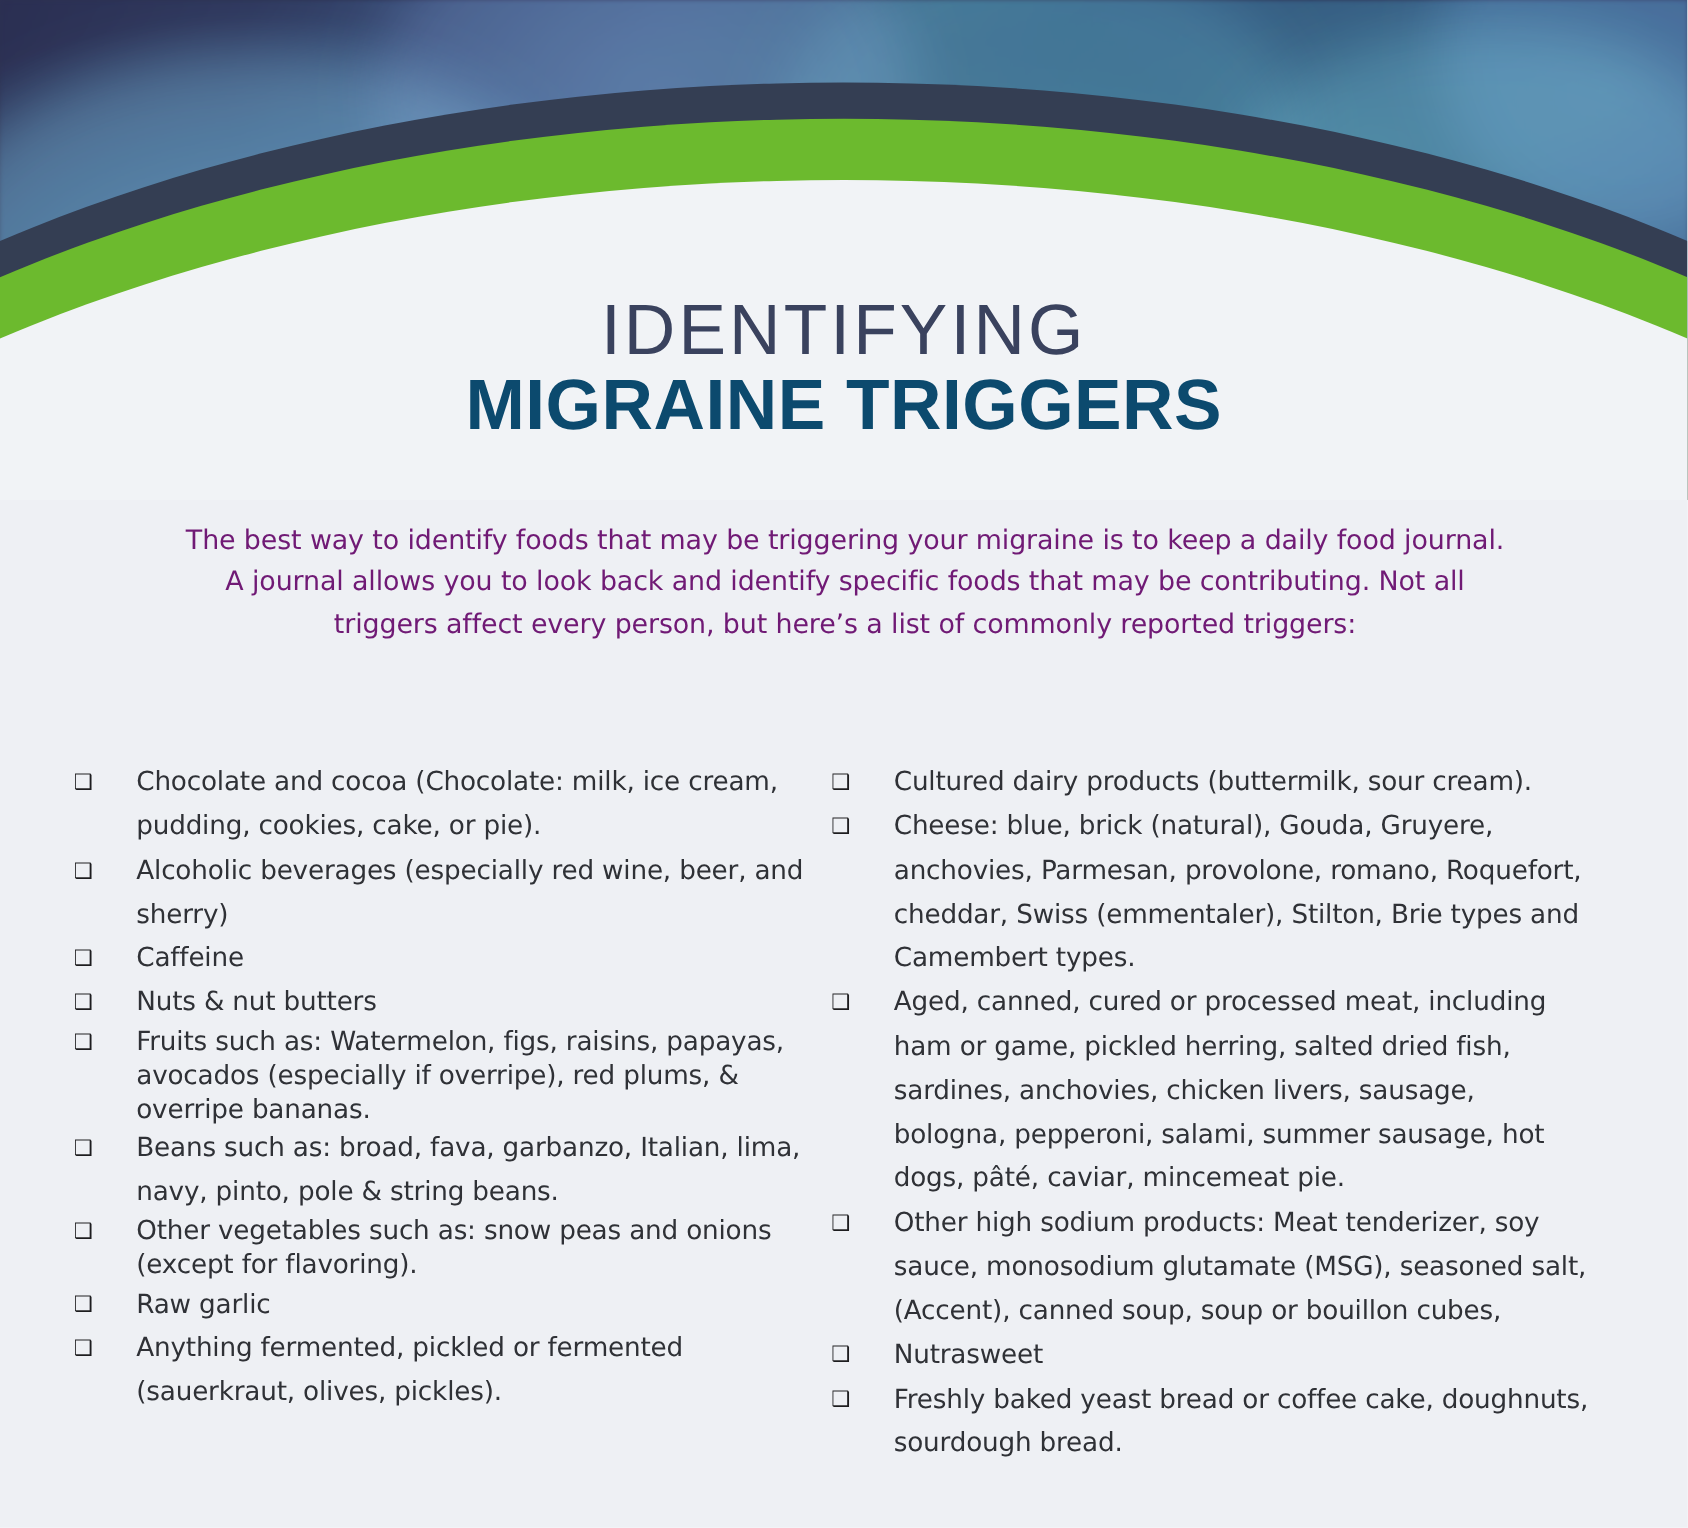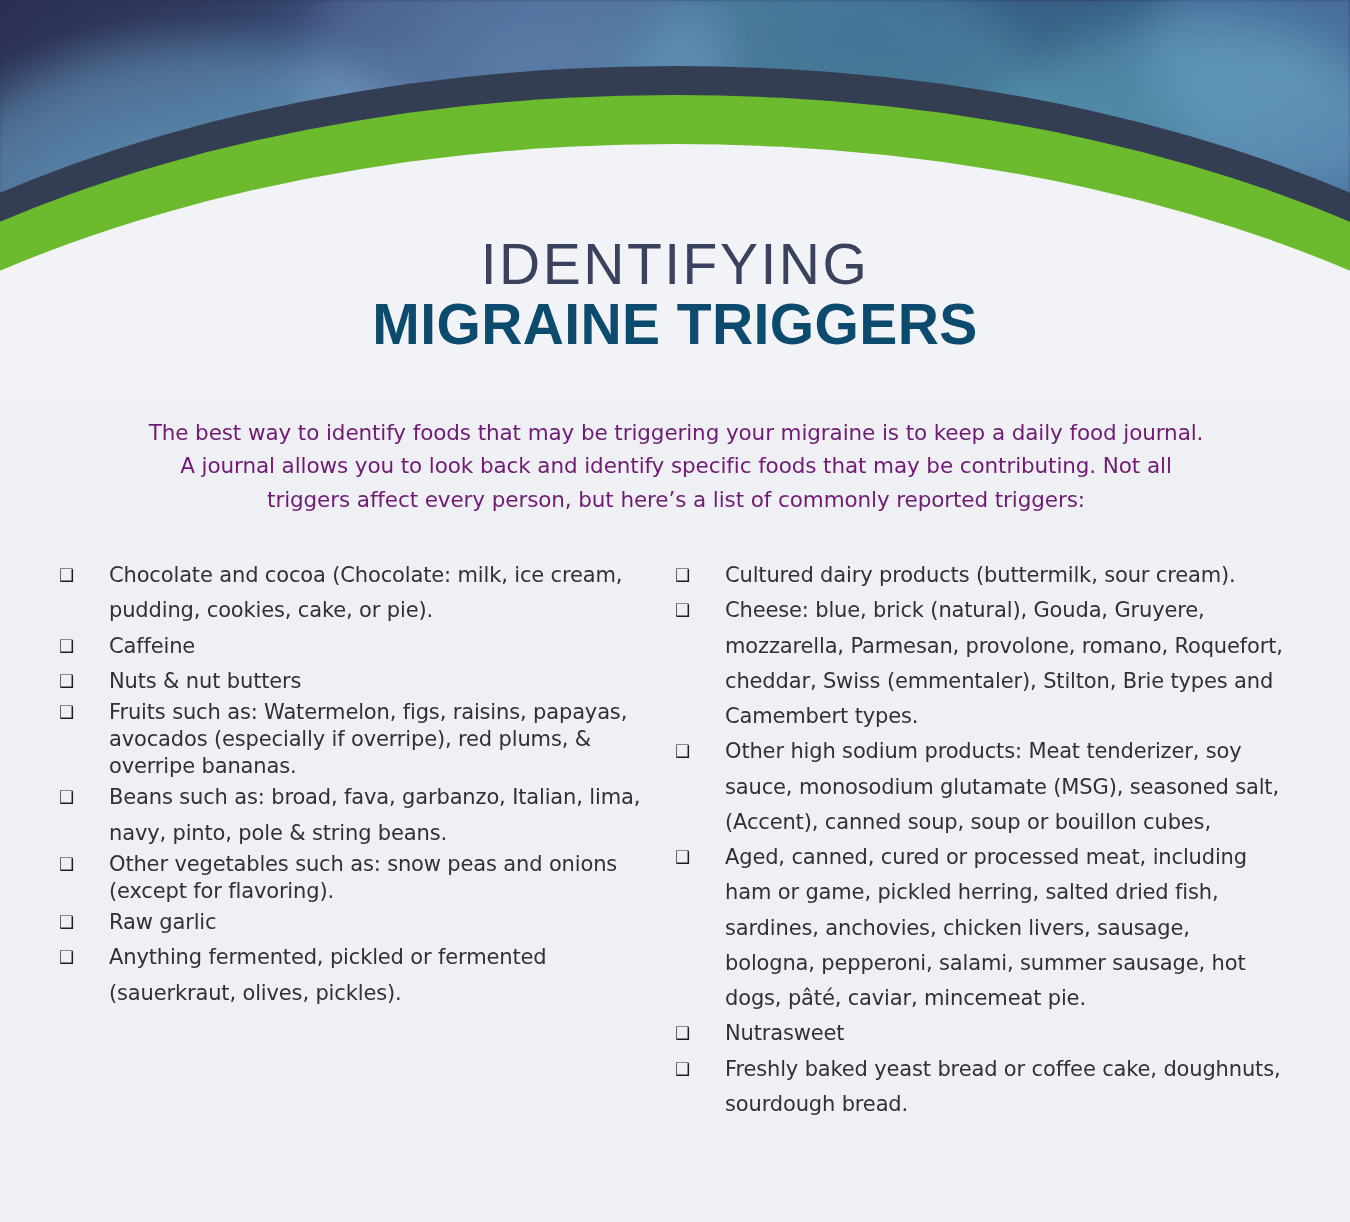--- a/index.html
+++ b/index.html
@@ -108,25 +108,25 @@
     width: 1056px;
     text-align: center;
     font-size: 21.5px;
     line-height: 1.58;
     color: #701a75;
     letter-spacing: -0.1px;
   }
 
   .columns {
     position: absolute;
-    top: 558px;
+    top: 608px;
     left: 0;
     width: 1350px;
     display: flex;
-    gap: 10px;
+    gap: 0px;
   }
   .col {
     flex: 0 0 auto;
     color: #2f3136;
     font-size: 21px;
     letter-spacing: -0.15px;
   }
   .col-left  { width: 570px; margin-left: 84px; }
   .col-right { width: 585px; margin-left: 36px; }
 
@@ -172,33 +172,34 @@
       <div class="title-line1">IDENTIFYING</div>
       <div class="title-line2">MIGRAINE TRIGGERS</div>
     </div>
 
     <p class="intro">The best way to identify foods that may be triggering your migraine is to keep a daily food journal. A journal allows you to look back and identify specific foods that may be contributing. Not all triggers affect every person, but here’s a list of commonly reported triggers:</p>
 
     <div class="columns">
 
       <div class="col col-left">
         <span class="trigger-item"><span class="cbox">❑</span><span>Chocolate and cocoa (Chocolate: milk, ice cream, pudding, cookies, cake, or pie).</span></span>
+        <span class="trigger-item"><span class="cbox">❑</span><span>Alcoholic beverages (especially red wine, beer, and sherry)</span></span>
         <span class="trigger-item"><span class="cbox">❑</span><span>Caffeine</span></span>
         <span class="trigger-item"><span class="cbox">❑</span><span>Nuts &amp; nut butters</span></span>
         <span class="trigger-item tight"><span class="cbox">❑</span><span>Fruits such as: Watermelon, figs, raisins, papayas, avocados (especially if overripe), red plums, &amp; overripe bananas.</span></span>
         <span class="trigger-item"><span class="cbox">❑</span><span>Beans such as: broad, fava, garbanzo, Italian, lima, navy, pinto, pole &amp; string beans.</span></span>
         <span class="trigger-item tight"><span class="cbox">❑</span><span>Other vegetables such as: snow peas and onions (except for flavoring).</span></span>
         <span class="trigger-item"><span class="cbox">❑</span><span>Raw garlic</span></span>
         <span class="trigger-item"><span class="cbox">❑</span><span>Anything fermented, pickled or fermented (sauerkraut, olives, pickles).</span></span>
       </div>
 
       <div class="col col-right">
         <span class="trigger-item"><span class="cbox">❑</span><span>Cultured dairy products (buttermilk, sour cream).</span></span>
-        <span class="trigger-item"><span class="cbox">❑</span><span>Cheese: blue, brick (natural), Gouda, Gruyere, mozzarella, Parmesan, provolone, romano, Roquefort, cheddar, Swiss (emmentaler), Stilton, Brie types and Camembert types.</span></span>
+        <span class="trigger-item"><span class="cbox">❑</span><span>Cheese: blue, brick (natural), Gouda, Gruyere, anchovies, Parmesan, provolone, romano, Roquefort, cheddar, Swiss (emmentaler), Stilton, Brie types and Camembert types.</span></span>
+        <span class="trigger-item"><span class="cbox">❑</span><span>Aged, canned, cured or processed meat, including ham or game, pickled herring, salted dried fish, sardines, anchovies, chicken livers, sausage, bologna, pepperoni, salami, summer sausage, hot dogs, pâté, caviar, mincemeat pie.</span></span>
         <span class="trigger-item"><span class="cbox">❑</span><span>Other high sodium products: Meat tenderizer, soy sauce, monosodium glutamate (MSG), seasoned salt, (Accent), canned soup, soup or bouillon cubes,</span></span>
-        <span class="trigger-item"><span class="cbox">❑</span><span>Aged, canned, cured or processed meat, including ham or game, pickled herring, salted dried fish, sardines, anchovies, chicken livers, sausage, bologna, pepperoni, salami, summer sausage, hot dogs, pâté, caviar, mincemeat pie.</span></span>
         <span class="trigger-item"><span class="cbox">❑</span><span>Nutrasweet</span></span>
         <span class="trigger-item"><span class="cbox">❑</span><span>Freshly baked yeast bread or coffee cake, doughnuts, sourdough bread.</span></span>
       </div>
 
     </div>
   </div>
 </div>
 
 </body></html>

